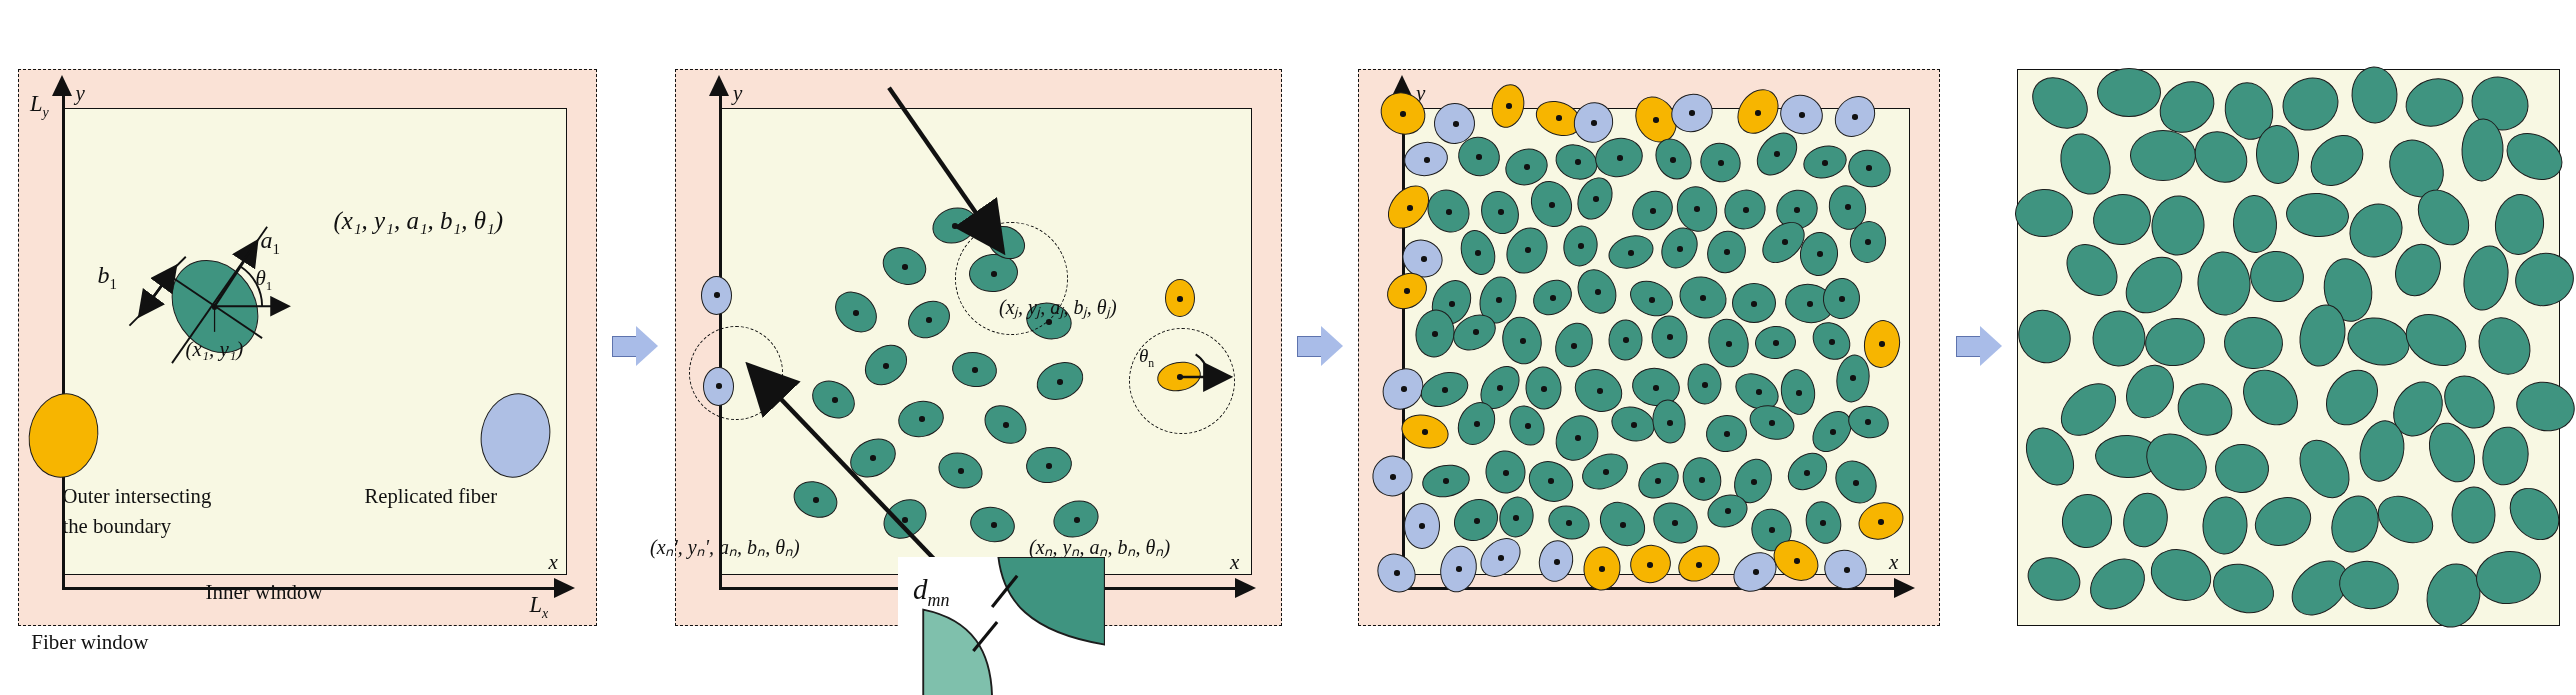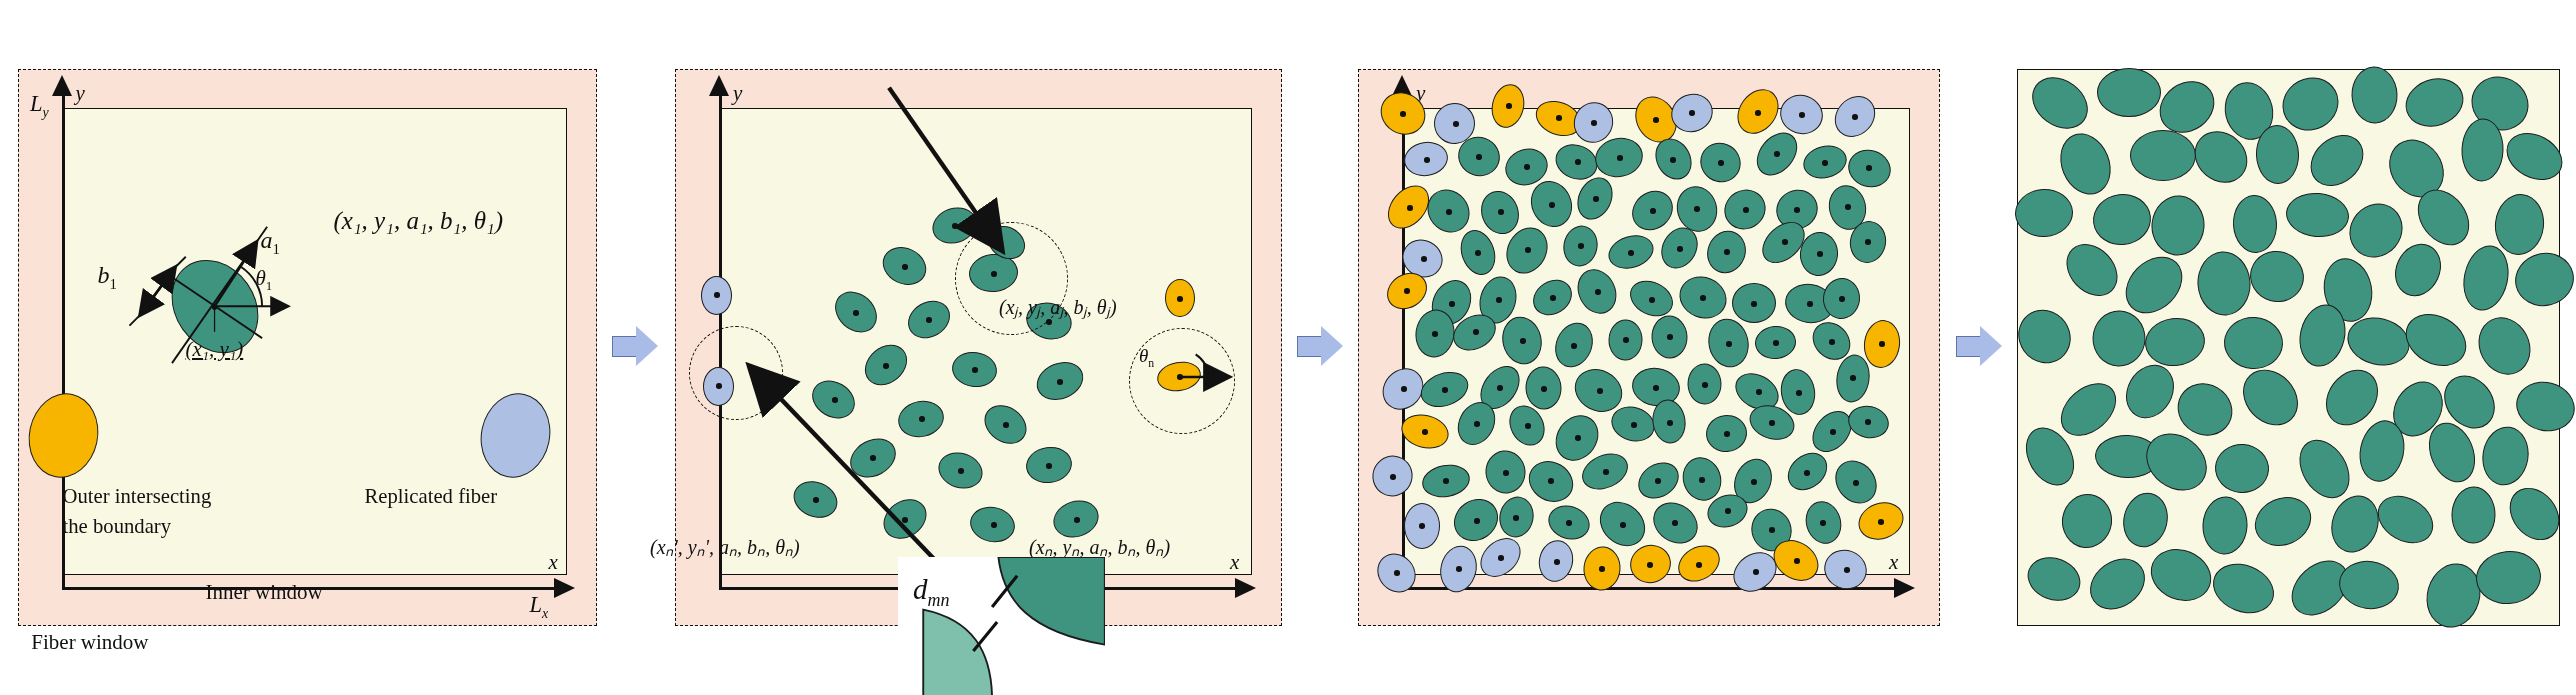--- a/index.html
+++ b/index.html
@@ -91,21 +91,21 @@
       <line x1="314" y1="379" x2="430" y2="379" stroke="#111" stroke-width="3" marker-end="url(#ah1)"></line>
 
       <path d="M 390 379 A 76 76 0 0 0 356 316" fill="none" stroke="#111" stroke-width="3"></path>
 
       <line x1="314" y1="383" x2="314" y2="420" stroke="#111" stroke-width="2"></line>
     </svg>
 
     <span class="lbl" style="left:243px;top:159px;font-size:24px;"><i>a</i><span class="sub">1</span></span>
     <span class="lbl" style="left:80px;top:194px;font-size:24px;"><i>b</i><span class="sub">1</span></span>
     <span class="lbl" style="left:238px;top:199px;font-size:21px;"><i>θ</i><span class="sub">1</span></span>
-    <span class="lbl it" style="left:168px;top:270px;font-size:21px;text-decoration:underline;">(x₁, y₁)</span>
+    <span class="lbl it" style="left:168px;top:270px;font-size:21px;">(x₁, y₁)</span>
     <span class="lbl it" style="left:280px;top:139px;font-size:25px;margin-left:36px;">(x₁, y₁, a₁, b₁, θ₁)</span>
 
     <div class="el gold" style="left:11.3px;top:324px;width:69px;height:85px;transform:rotate(12deg);"></div>
 
     <div class="el blue" style="left:463px;top:324px;width:69px;height:85px;transform:rotate(12deg);"></div>
 
     <span class="lbl" style="left:45px;top:417px;font-size:20.7px;">Outer intersecting</span>
     <span class="lbl" style="left:45px;top:447px;font-size:20.7px;">the boundary</span>
     <span class="lbl" style="left:347px;top:417px;font-size:20.7px;">Replicated fiber</span>
     <span class="lbl" style="left:188px;top:513px;font-size:21px;">Inner window</span>

